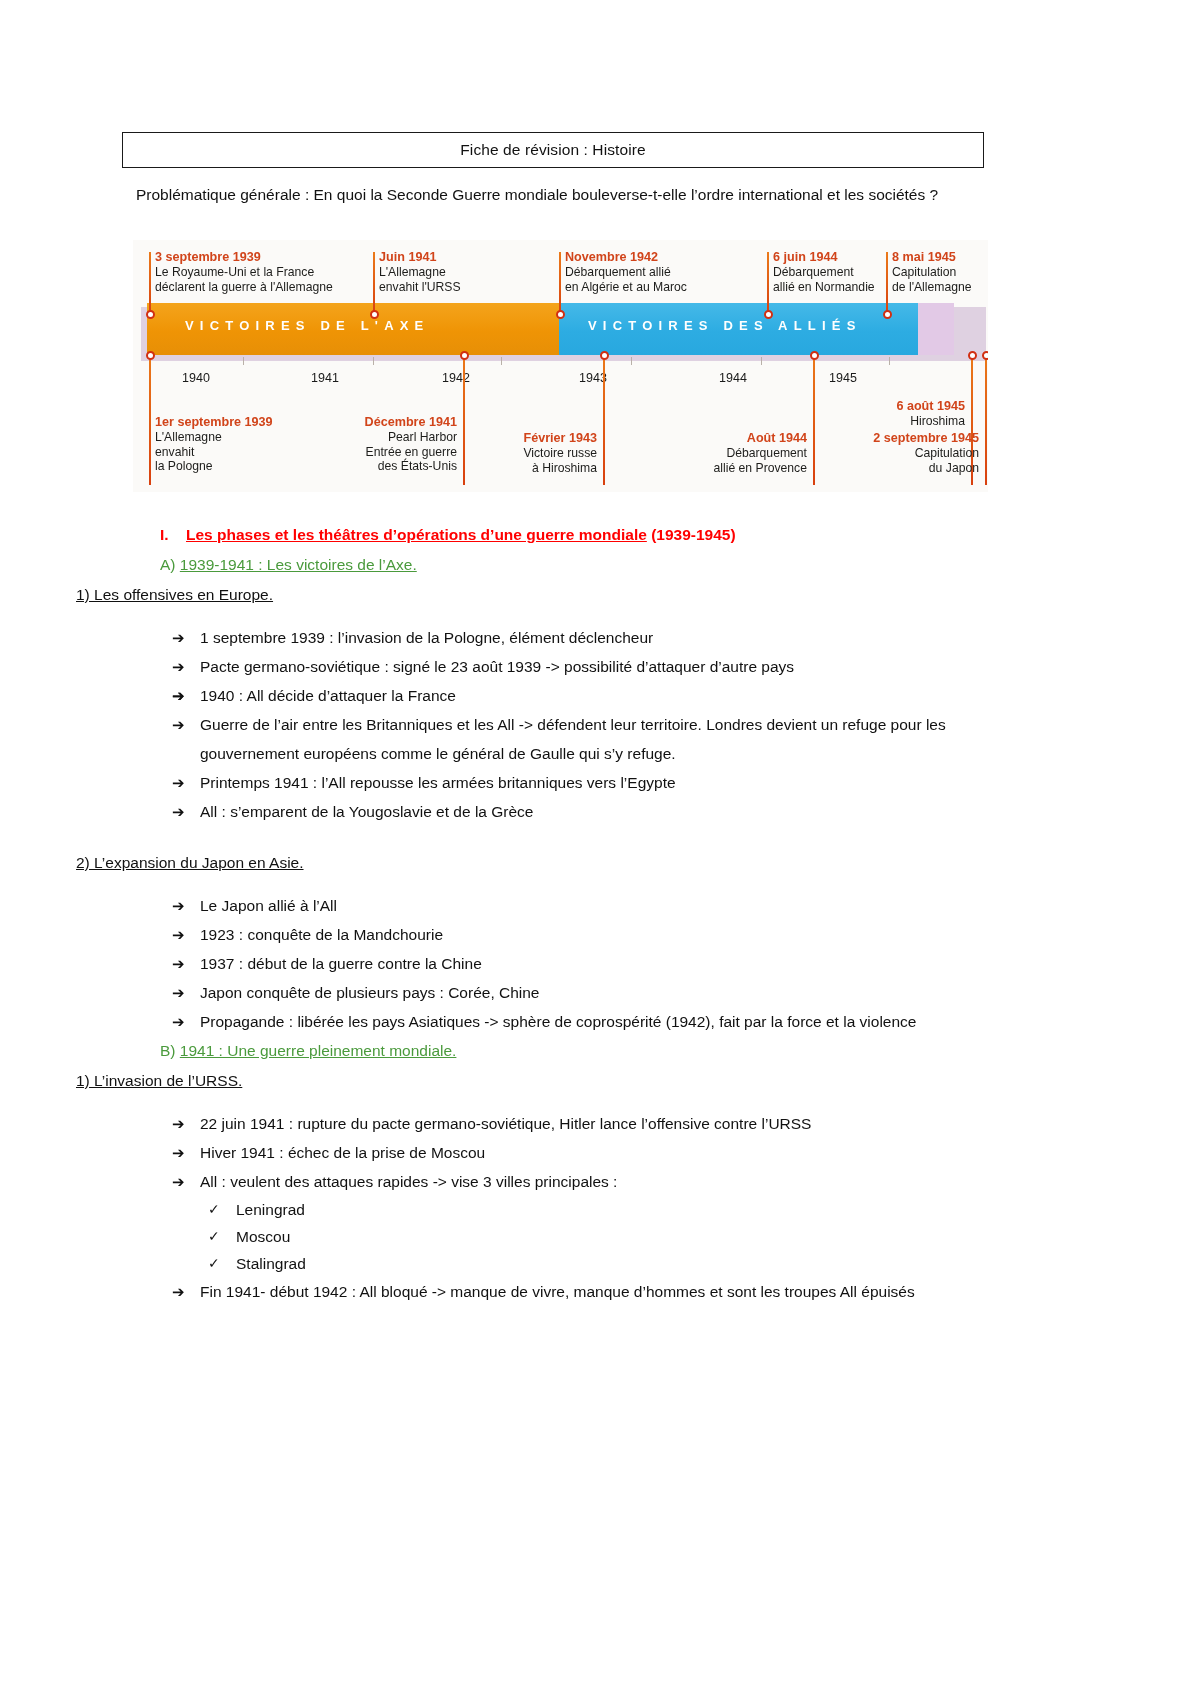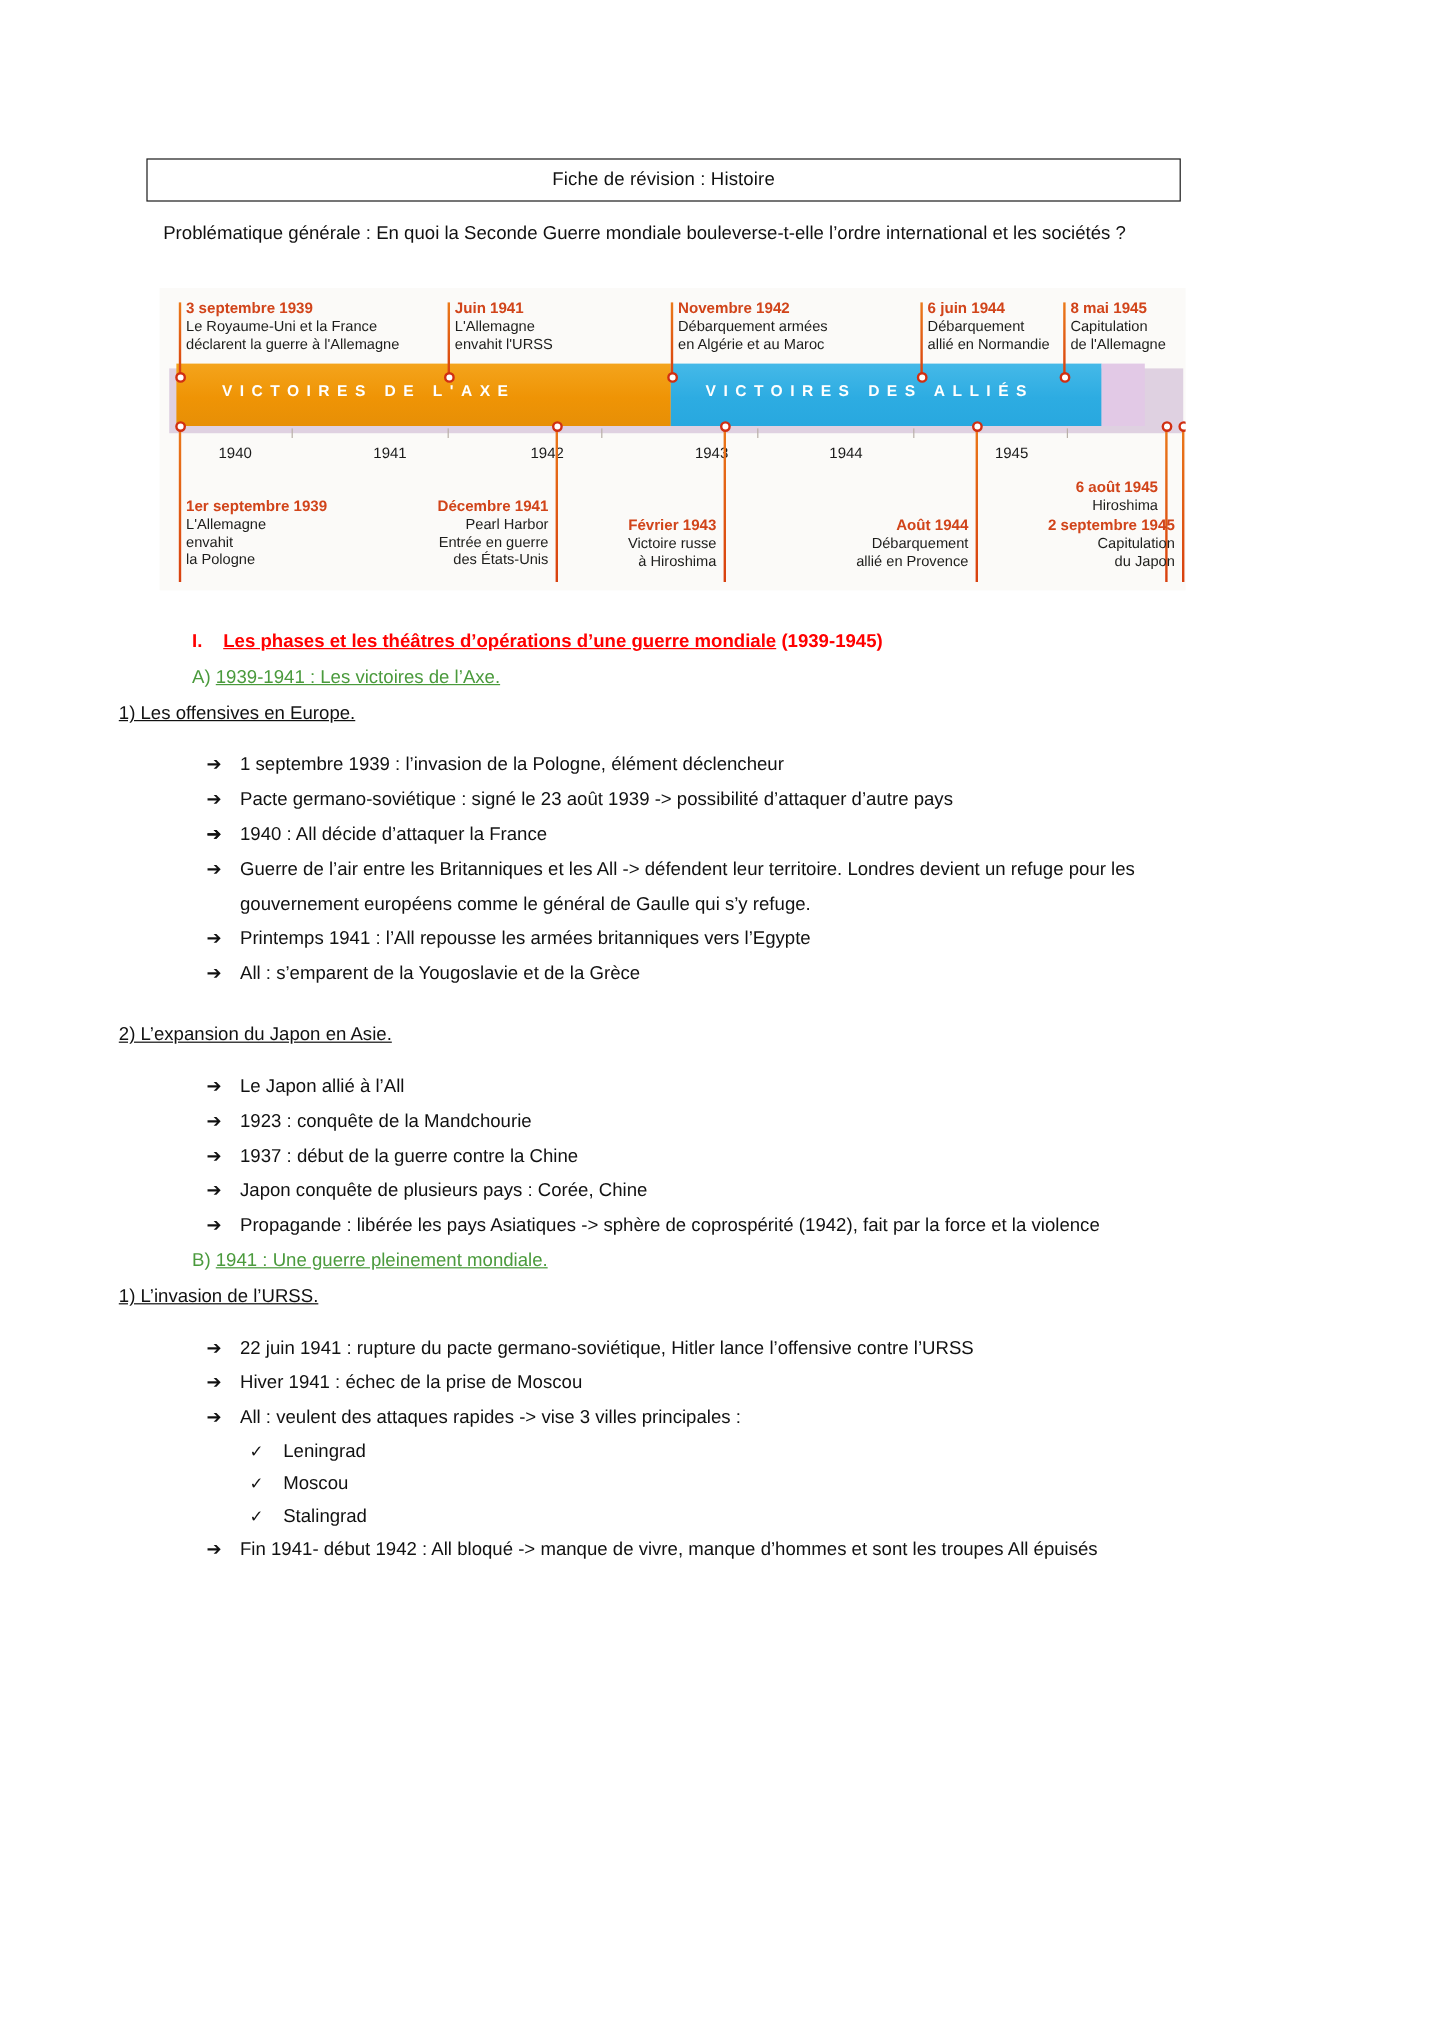--- a/index.html
+++ b/index.html
@@ -212,21 +212,21 @@
 
   .h-letter {
     padding-left: 160px;
     font-size: 15.5px;
     color: #4a9a3c;
     line-height: 30px;
   }
   .h-letter .u { text-decoration: underline; }
 
   .h-num {
-    padding-left: 99px;
+    padding-left: 76px;
     font-size: 15.5px;
     color: #111;
     line-height: 30px;
   }
   .h-num .u { text-decoration: underline; }
 
   .arrow-list {
     margin: 0;
     padding: 0;
     list-style: none;
@@ -294,21 +294,21 @@
       <div class="tl-tick" style="left:110px;"></div>
       <div class="tl-tick" style="left:240px;"></div>
       <div class="tl-tick" style="left:368px;"></div>
       <div class="tl-tick" style="left:498px;"></div>
       <div class="tl-tick" style="left:628px;"></div>
       <div class="tl-tick" style="left:756px;"></div>
       <div class="tl-year" style="left:63px;">1940</div>
       <div class="tl-year" style="left:192px;">1941</div>
       <div class="tl-year" style="left:323px;">1942</div>
       <div class="tl-year" style="left:450px;margin-left:10px;">1943</div>
-      <div class="tl-year" style="left:572px;">1944</div>
+      <div class="tl-year" style="left:600px;">1944</div>
       <div class="tl-year" style="left:710px;">1945</div>
     </div>
 
     <div class="tl-ev top" style="left:16px; top:10px;">
       <div class="stem" style="left:0; top:2px; height:62px;"></div>
       <div class="dot" style="left:-3.5px; top:60px;"></div>
       <div class="ev-text">
         <div class="ev-date">3 septembre 1939</div>
         <div class="ev-desc">Le Royaume-Uni et la France</div>
         <div class="ev-desc">déclarent la guerre à l'Allemagne</div>
@@ -323,21 +323,21 @@
         <div class="ev-desc">L'Allemagne</div>
         <div class="ev-desc">envahit l'URSS</div>
       </div>
     </div>
 
     <div class="tl-ev top" style="left:426px; top:10px;">
       <div class="stem" style="left:0; top:2px; height:62px;"></div>
       <div class="dot" style="left:-3.5px; top:60px;"></div>
       <div class="ev-text">
         <div class="ev-date">Novembre 1942</div>
-        <div class="ev-desc">Débarquement armées</div>
+        <div class="ev-desc">Débarquement allié</div>
         <div class="ev-desc">en Algérie et au Maroc</div>
       </div>
     </div>
 
     <div class="tl-ev top" style="left:634px; top:10px;">
       <div class="stem" style="left:0; top:2px; height:62px;"></div>
       <div class="dot" style="left:-3.5px; top:60px;"></div>
       <div class="ev-text">
         <div class="ev-date">6 juin 1944</div>
         <div class="ev-desc">Débarquement</div>

